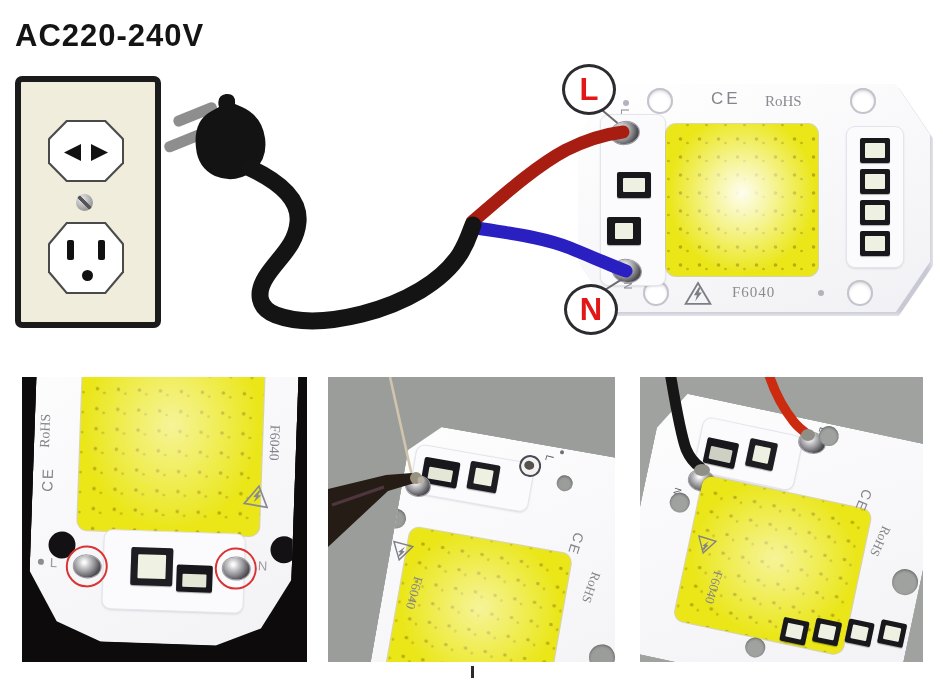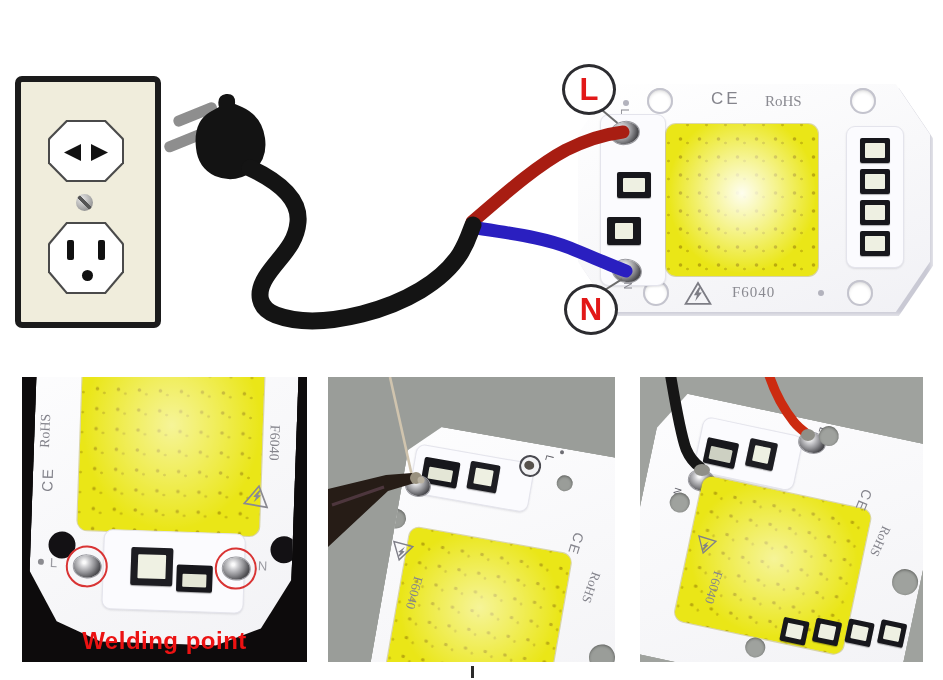--- a/index.html
+++ b/index.html
@@ -63,20 +63,21 @@
   .caption{position:absolute;left:0;right:0;top:250px;text-align:center;font-size:24px;font-weight:bold;
            color:#ec1212;letter-spacing:.5px;z-index:3;}
   .pmark{position:absolute;color:#6e6e76;white-space:nowrap;}
   .tickmark{position:absolute;left:471px;top:666px;width:3px;height:12px;background:#2a2a2a;}
 </style>
 </head>
 <body>
 
 <div class="stage">
 
+  <div class="title">AC220-240V</div>
 
   <div class="outlet">
     <div class="socket-out" style="left:27px;top:38px;width:76px;height:62px;">
       <div class="socket-in">
         <div class="slot" style="left:14px;top:22px;width:17px;height:17px;clip-path:polygon(100% 0,100% 100%,0 50%);"></div>
         <div class="slot" style="right:14px;top:22px;width:17px;height:17px;clip-path:polygon(0 0,0 100%,100% 50%);"></div>
       </div>
     </div>
     <div class="screw">
         <i></i>
@@ -179,21 +180,20 @@
       <div class="sdot" style="left:8px;top:214px;background:#8b8b90;"></div>
       <div class="pmark" style="left:20px;top:210px;font-size:13px;color:#9a9aa1;">L</div>
       <div class="ring" style="left:36px;top:199px;width:38px;height:38px;">
         <div class="pad" style="position:relative;width:27px;height:22px;"></div>
       </div>
       <div class="ring" style="left:185px;top:196px;width:38px;height:38px;">
         <div class="pad" style="position:relative;width:27px;height:22px;"></div>
       </div>
       <div class="pmark" style="left:228px;top:206px;font-size:13px;color:#9a9aa1;">N</div>
     </div>
-    <div class="caption">Welding point</div>
   </div>
 
   <div class="photo photo2">
     <div class="pmod" style="left:85px;top:45px;width:245px;height:285px;transform:rotate(10deg);transform-origin:top left;
                 clip-path:polygon(12% 0,100% 0,100% 100%,0 100%,0 10%);">
       <div class="raised" style="left:8px;top:20px;width:118px;height:48px;"></div>
       <div class="comp" style="left:18px;top:32px;width:36px;height:26px;">
           <i style="left:6px;right:6px;top:9px;bottom:5px;background:#e4e6d6;"></i>
         </div>
       <div class="comp" style="left:64px;top:28px;width:30px;height:28px;background:#1d1d22;">

